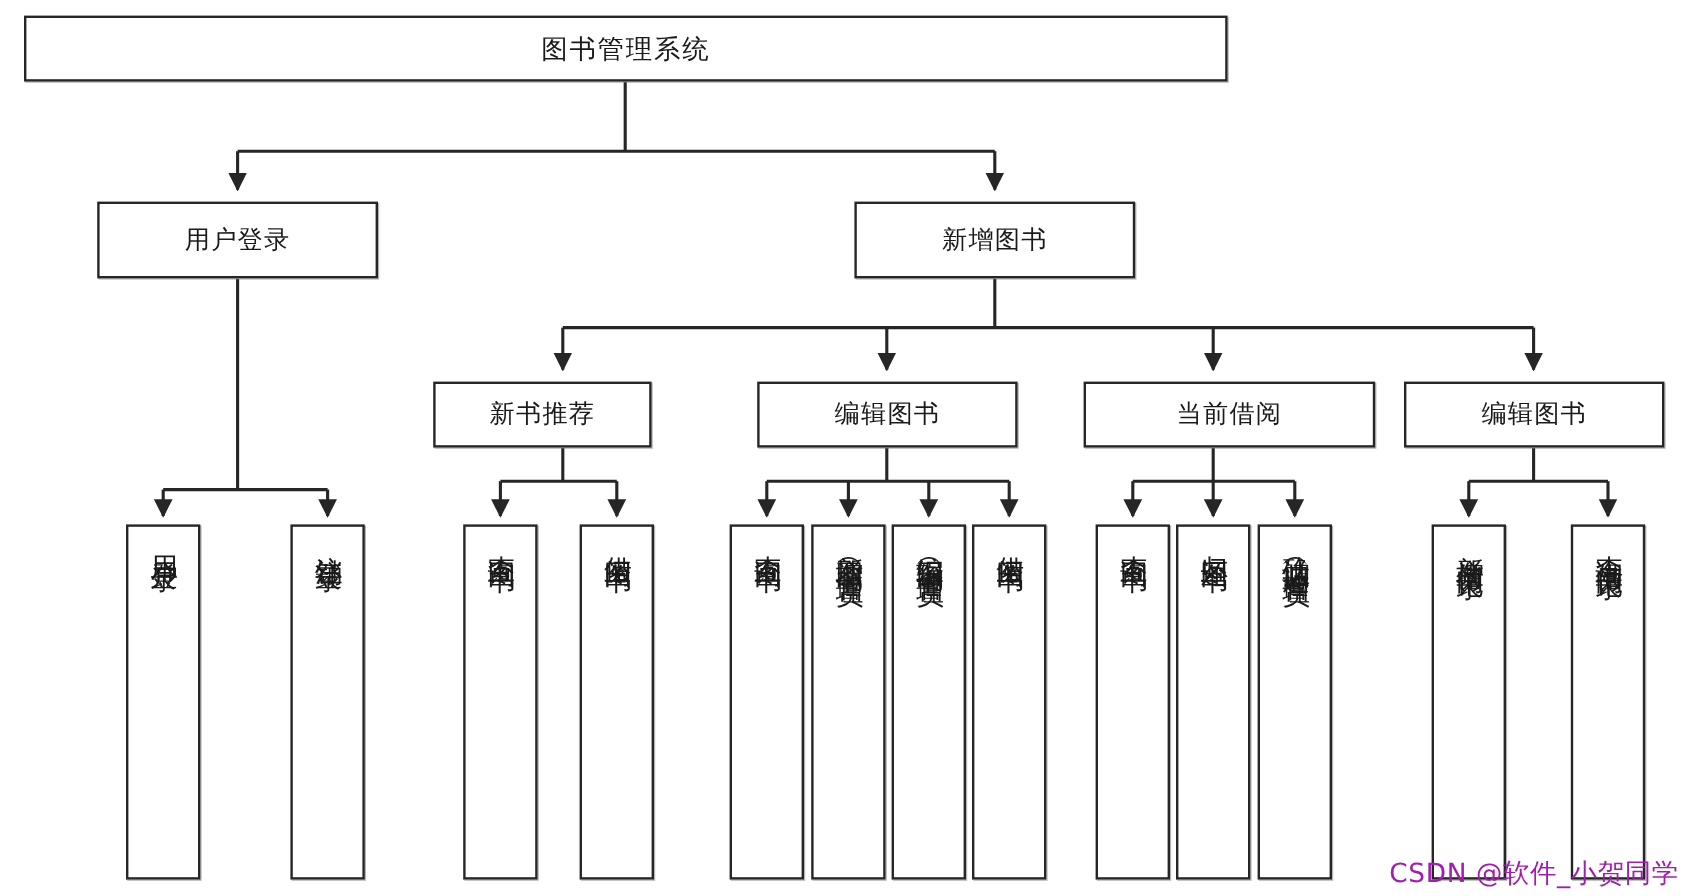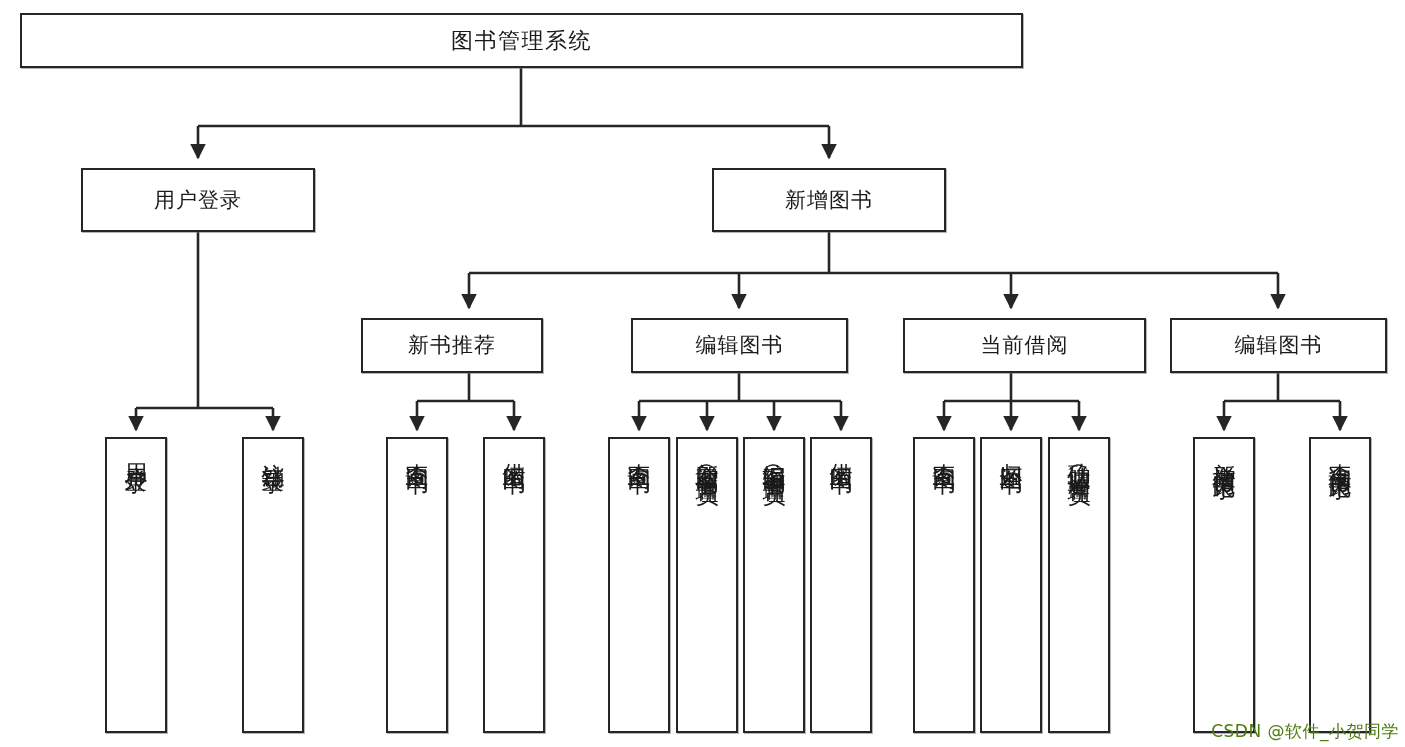--- a/index.html
+++ b/index.html
@@ -64,22 +64,22 @@
     text-orientation: upright;
     font-size: 23px;
     letter-spacing: 3px;
     line-height: 1;
     white-space: nowrap;
   }
   #watermark {
     position: absolute;
     right: 6px;
     bottom: 4px;
-    font-size: 17px;
-    color: #4d7c0f;
+    font-size: 22px;
+    color: #a21caf;
     letter-spacing: 0.5px;
     white-space: nowrap;
     user-select: none;
   }
 </style>
 </head>
 <body>
 
 <div id="diagram-root">
 

